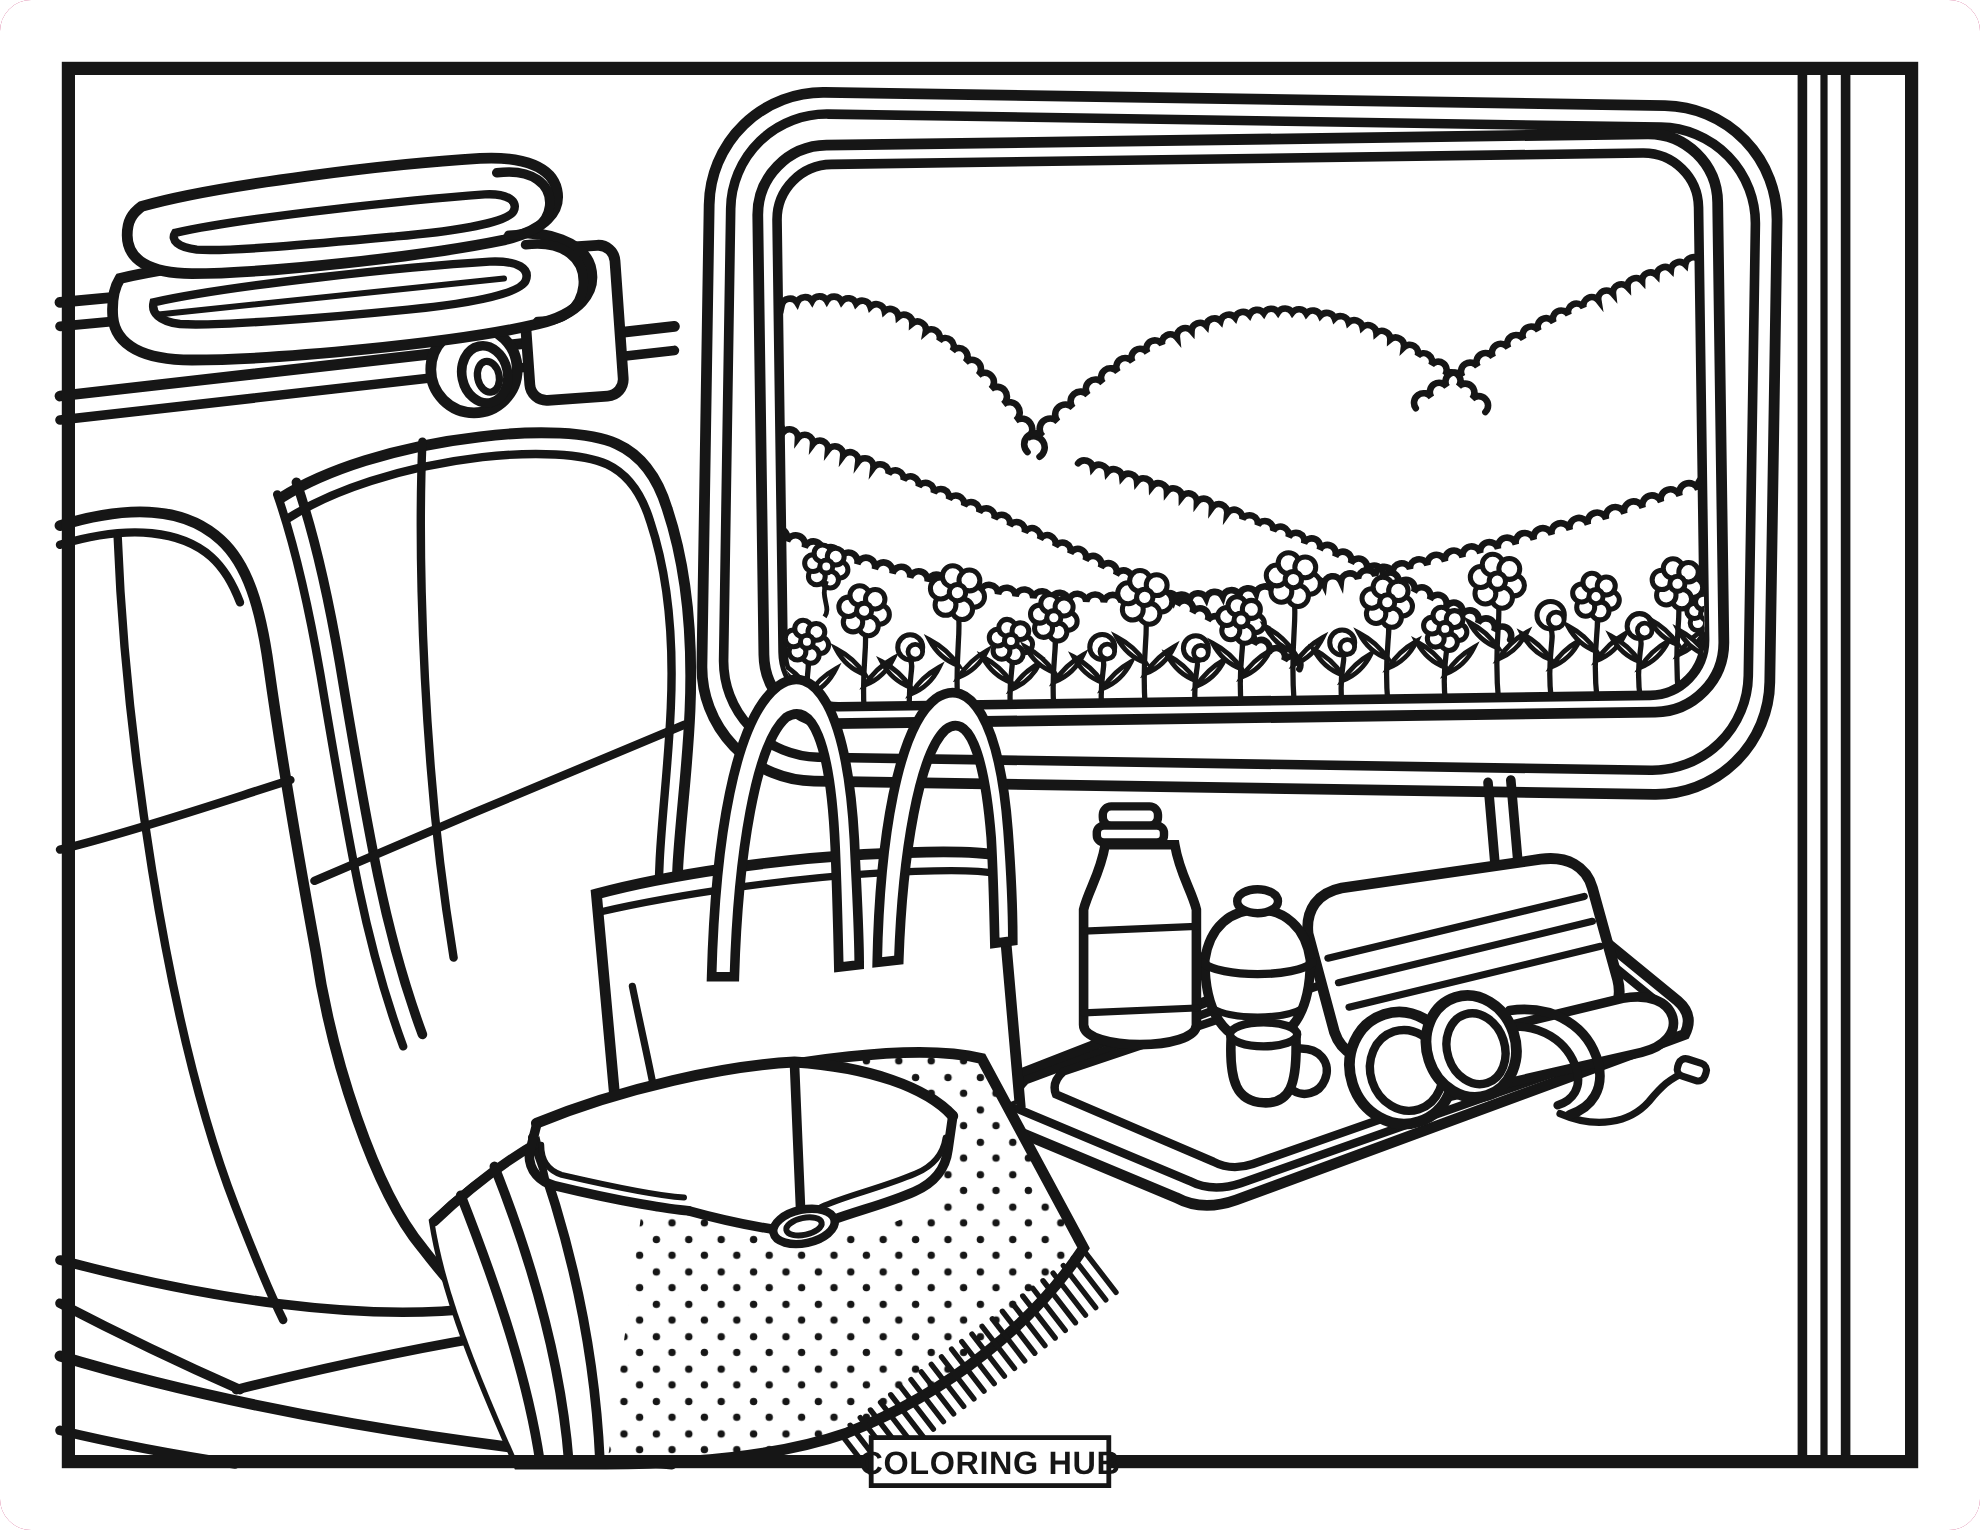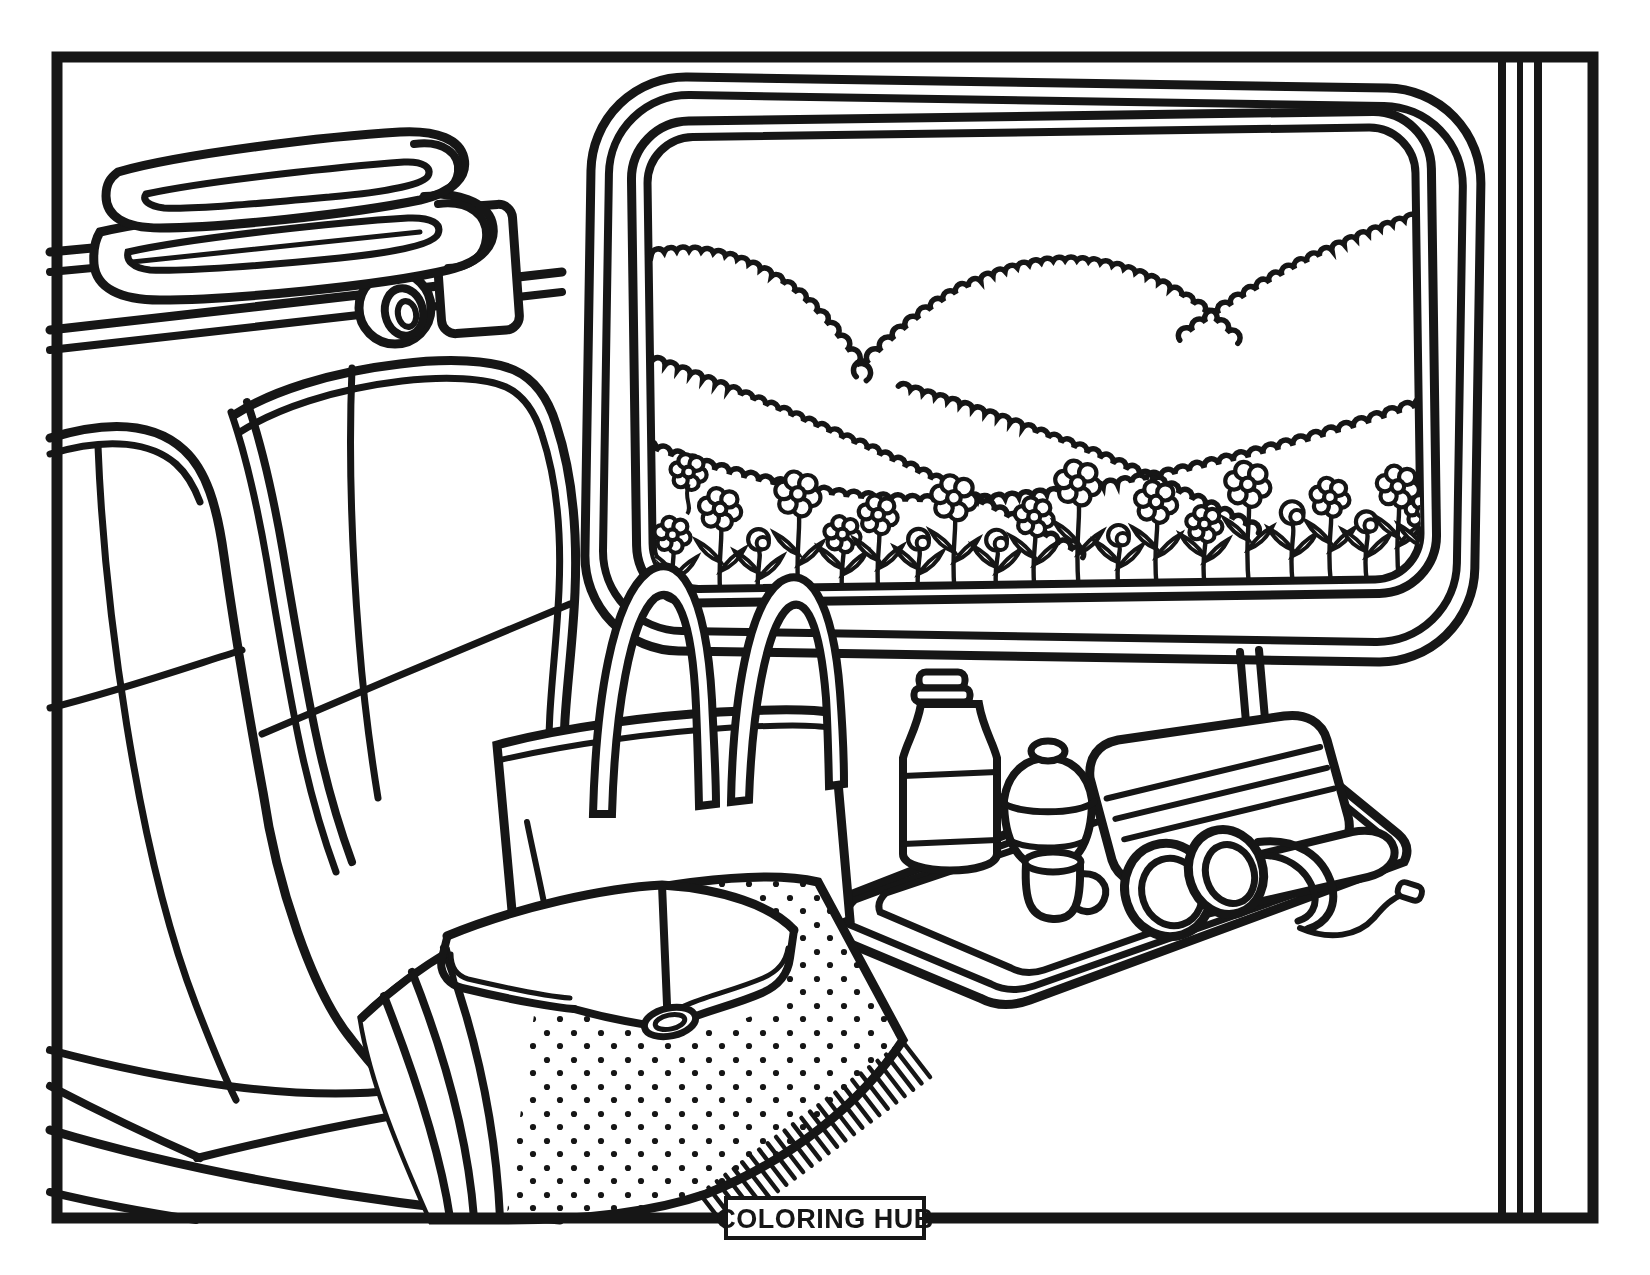--- a/index.html
+++ b/index.html
@@ -1,17 +1,17 @@
 <!DOCTYPE html>
 <html><head>
 <meta charset="utf-8">
 <style>
   html,body{margin:0;padding:0;background:#fff;}
   .stage{position:relative;width:1650px;height:1275px;background:#be185d;overflow:hidden;
-         font-family:"Liberation Sans",sans-serif;}
+         font-family:"Liberation Sans",sans-serif;border-radius:26px;}
   svg{display:block;width:1650px;height:1275px;}
   .badge-text{font-family:"Liberation Sans",sans-serif;font-weight:700;font-size:27px;letter-spacing:.5px;}
 </style>
 </head>
 <body>
 
 <div class="stage">
 <svg viewBox="0 0 1650 1275" xmlns="http://www.w3.org/2000/svg">
   <defs>
     <pattern id="dots" width="27" height="27" patternUnits="userSpaceOnUse">

